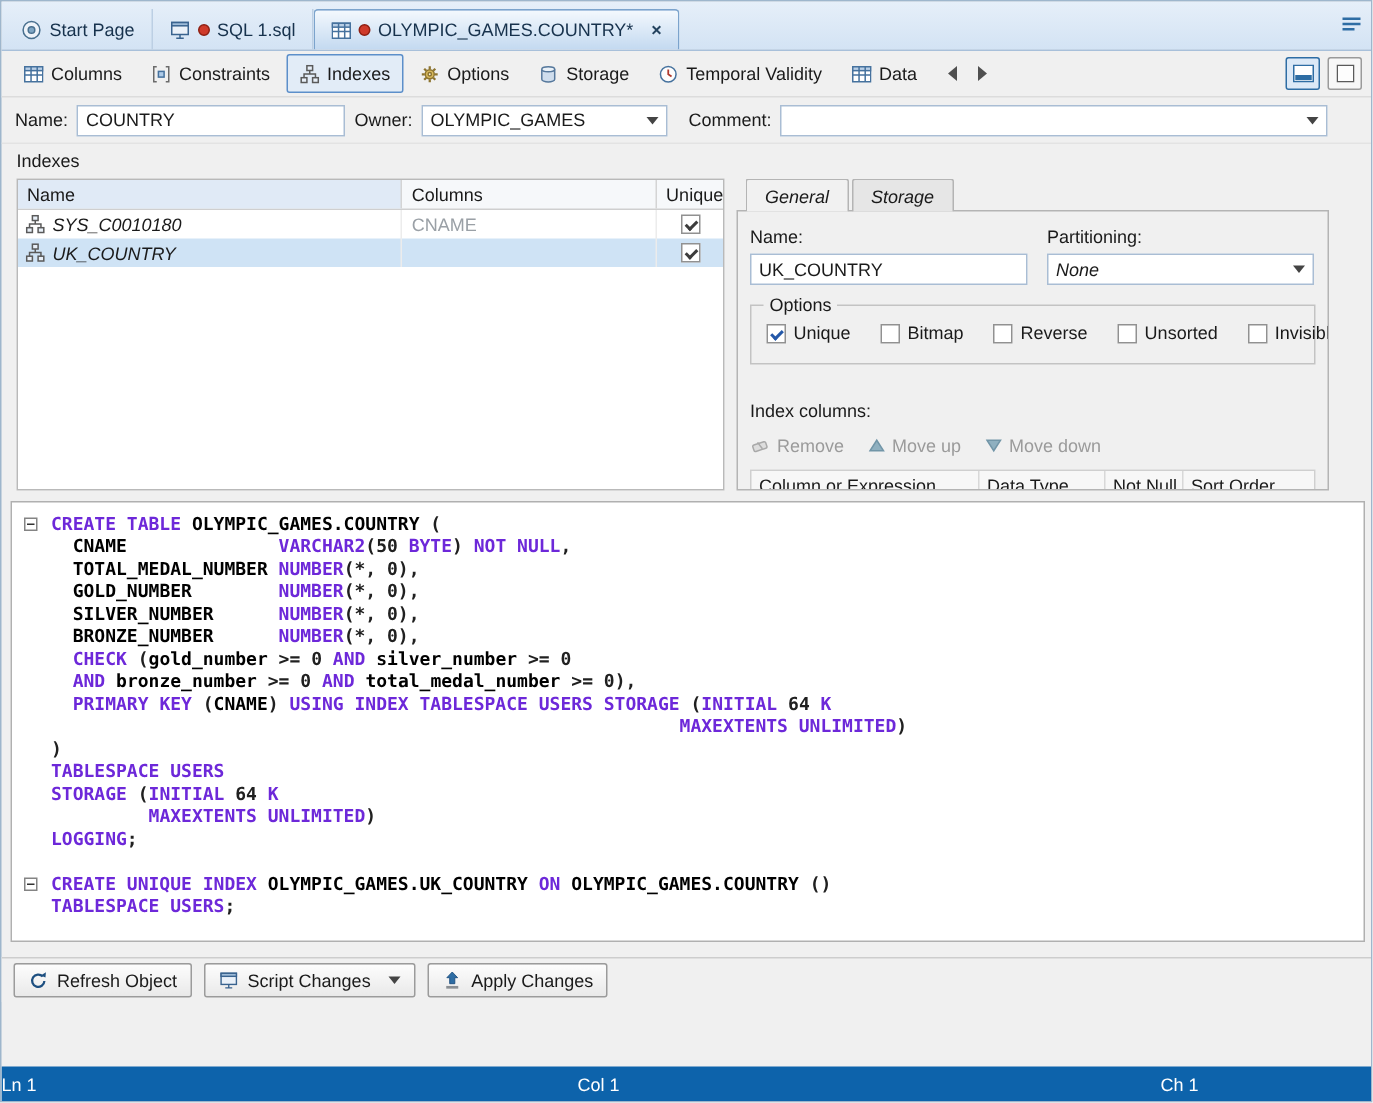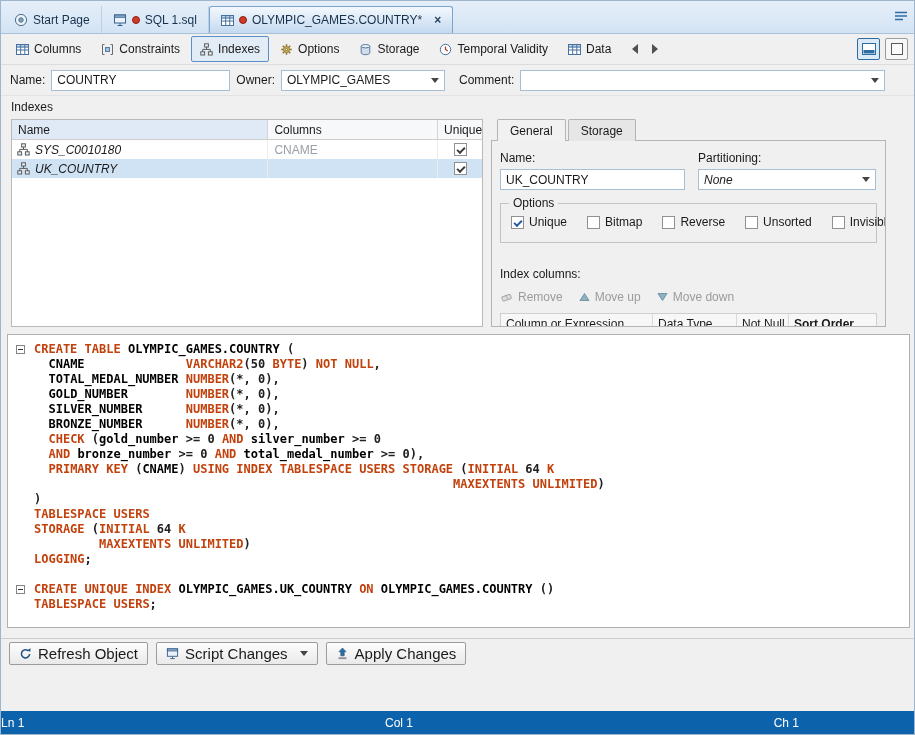--- a/index.html
+++ b/index.html
@@ -56,58 +56,58 @@
   .gc{height:100%;display:flex;align-items:center;overflow:hidden;white-space:nowrap;}
   .gc.name{width:257px;padding:0 5px;gap:5px;border-right:1px solid #ececec;font-style:italic;}
   .gc.cols{width:170px;padding:0 6px;color:#9aa0a6;border-right:1px solid #ececec;}
   .gc.uniq{width:44px;justify-content:center;}
   .cb{width:13px;height:13px;border:1px solid #919191;background:#fff;display:inline-block;position:relative;flex:0 0 13px;}
   .cb.checked::after{content:"";position:absolute;left:2px;top:3px;width:6px;height:3px;
         border-left:2px solid #2458a8;border-bottom:2px solid #2458a8;transform:rotate(-45deg);}
   .cb.dark.checked::after{border-color:#3c3c3c;}
   
   .detail{position:absolute;left:490px;top:118px;width:395px;height:208px;}
-  .dtabs{display:flex;height:22px;padding-left:6px;position:relative;z-index:2;}
+  .dtabs{display:flex;height:22px;padding-left:6px;position:relative;z-index:2;font-style:italic;}
   .dtab{padding:4px 12px 3px;border:1px solid #b4b4b4;border-bottom:none;background:#e6e6e6;
         border-radius:2px 2px 0 0;margin-right:2px;}
   .dtab.active{background:#f1f1f1;}
   .dbody{position:absolute;top:21px;left:0;right:0;bottom:0;border:1px solid #b4b4b4;background:#f0f0f0;
          padding:10px 8px 0;overflow:hidden;}
   .fields{display:flex;gap:13px;}
   .fg{display:flex;flex-direction:column;gap:4px;}
   .fg .tb{width:185px;}
   .fg .combo{width:178px;font-style:italic;}
   .gbox{border:1px solid #c3c3c3;margin-top:13px;padding:11px 10px 13px;position:relative;}
   .gbox-title{position:absolute;top:-8px;left:8px;background:#f0f0f0;padding:0 4px;}
   .checkrow{display:flex;gap:20px;}
   .cklabel{display:flex;align-items:center;gap:5px;white-space:nowrap;}
   .idxcols-label{margin-top:24px;}
   .tbar{display:flex;gap:16px;margin-top:9px;align-items:center;color:#9b9b9b;}
   .tbtn{display:flex;align-items:center;gap:5px;}
   .ichead{display:flex;margin-top:9px;border:1px solid #cfcfcf;background:#f7f7f7;height:22px;}
   .ich{padding:3px 5px;border-right:1px solid #d8d8d8;white-space:nowrap;overflow:hidden;color:#1a1a1a;}
-  .ich.w0{width:152px;}.ich.w1{width:84px;}.ich.w2{width:52px;}.ich.w3{width:87px;border-right:none;font-weight:bold;}
+  .ich.w0{width:152px;}.ich.w1{width:84px;}.ich.w2{width:52px;}.ich.w3{width:87px;border-right:none;}
   
   .sqlpane{position:absolute;left:6px;top:333px;width:903px;height:294px;background:#fff;border:1px solid #b0b0b0;
            overflow:hidden;padding-top:7px;}
   .sqlline{display:flex;height:15px;}
   .gutter{flex:0 0 26px;position:relative;}
   .fold{position:absolute;left:8px;top:3px;width:9px;height:9px;border:1px solid #848484;background:#fff;}
   .fold::after{content:"";position:absolute;left:1px;top:3px;width:5px;height:1px;background:#333;}
   .codeline{white-space:pre;font-family:"DejaVu Sans Mono",monospace;font-size:12px;font-weight:700;line-height:15px;}
-  .t-k{color:#c2410c;}
+  .t-k{color:#6d28d9;}
   .t-i{color:#000000;}
   .t-n{color:#202020;}
   .t-p,.t-sp{color:#202020;}
   
   .actions{position:absolute;left:0;right:0;top:637px;height:30px;border-top:1px solid #cdcdcd;background:#f0f0f0;
            display:flex;align-items:center;gap:8px;padding:0 8px;}
   .abtn{height:23px;display:flex;align-items:center;gap:6px;padding:0 9px;
         background:linear-gradient(#fdfdfd,#e9e9e9);border:1px solid #9b9b9b;border-radius:2px;
-        font-family:"Liberation Sans",sans-serif;font-size:15px;color:#1a1a1a;}
+        font-family:"Liberation Sans",sans-serif;font-size:12px;color:#1a1a1a;}
   .bicon{display:inline-flex;}
   
   .status{position:absolute;left:0;right:0;bottom:0;height:23px;background:#0d63ab;color:#fff;
           display:flex;align-items:center;justify-content:space-between;gap:15px;padding-right:115px;}
 </style>
 </head>
 <body>
 
 <div class="window">
 

